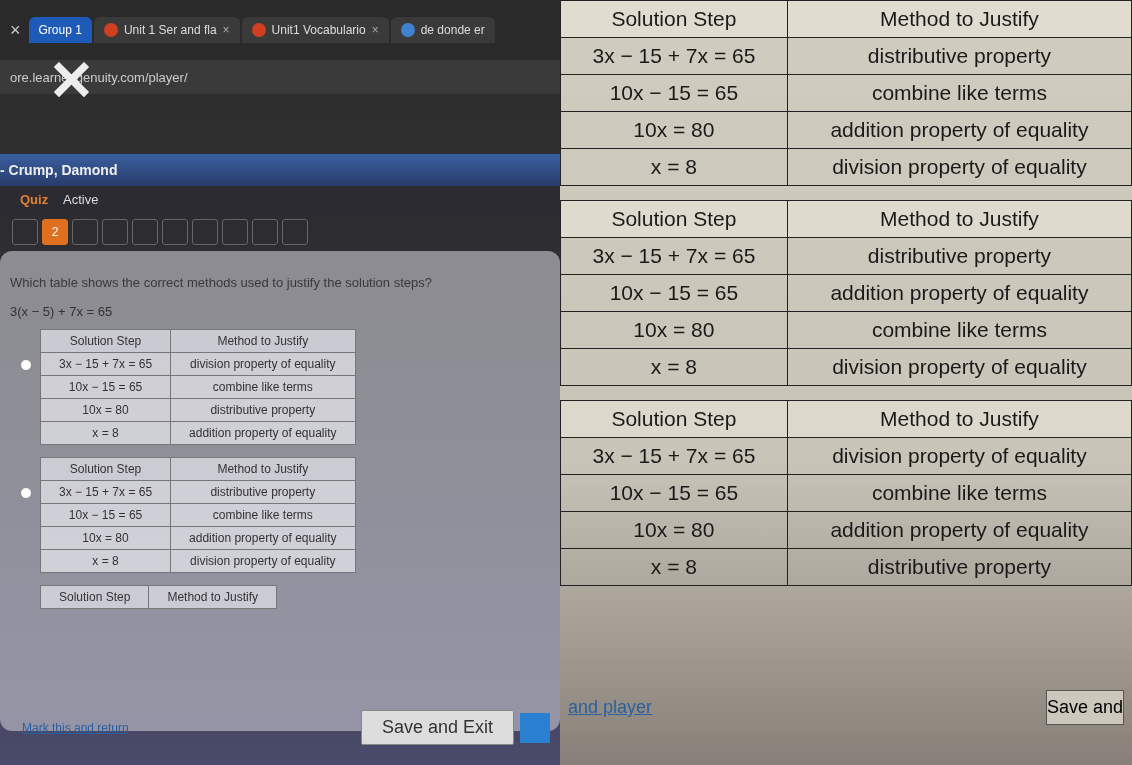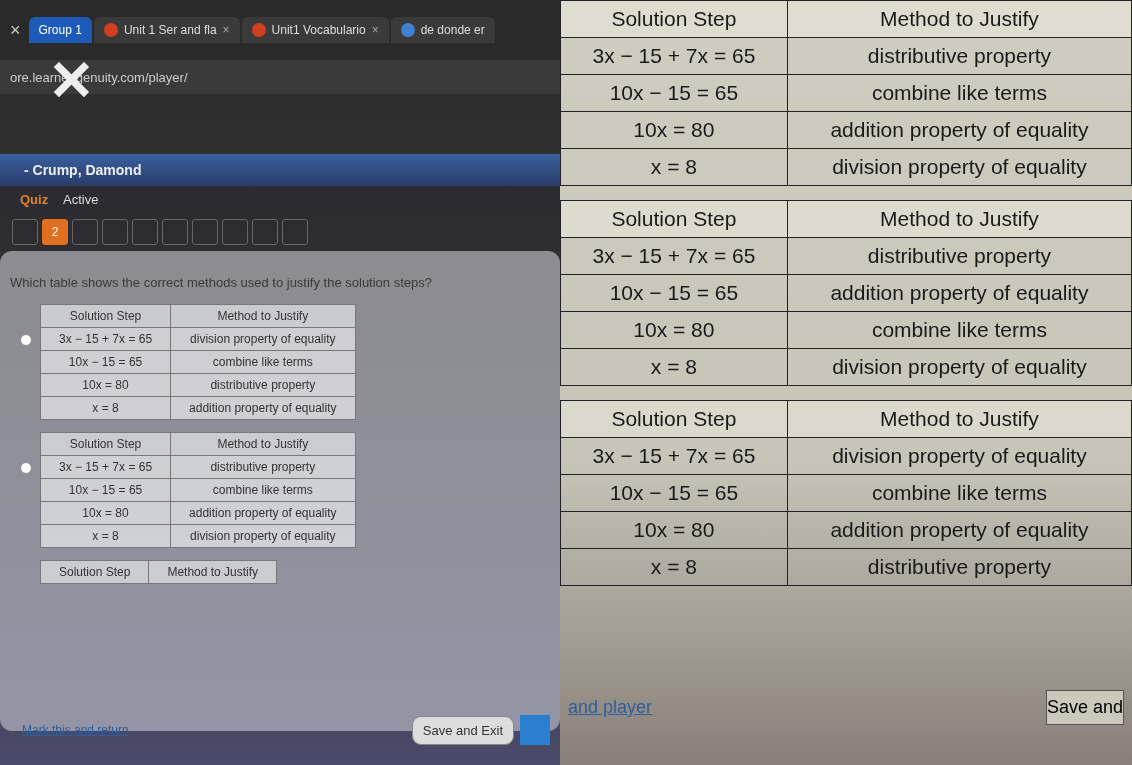--- a/index.html
+++ b/index.html
@@ -12,41 +12,41 @@
   .tab.active { background: #1e5bb8; color: #fff; }
   .tab-icon { width: 14px; height: 14px; border-radius: 50%; display: inline-block; }
   .tab-icon.red { background: #d04020; }
   .tab-icon.g { background: #4080d0; }
   .tab-close { color: #aaa; font-size: 12px; cursor: pointer; }
   
   .big-x { position: absolute; left: 48px; top: 48px; font-size: 56px; color: #eee; font-weight: bold; pointer-events: none; }
   
   .url-bar { height: 34px; background: #3a3a3a; display: flex; align-items: center; padding: 0 10px; font-size: 13px; color: #ccc; }
   
-  .header-bar { margin-top: 60px; background: linear-gradient(180deg, #3a5fa0 0%, #2a3c6a 100%); padding: 8px 24px; color: #eee; font-size: 14px; font-weight: bold; }
+  .header-bar { margin-top: 60px; background: linear-gradient(180deg, #3a5fa0 0%, #2a3c6a 100%); padding: 8px 0; color: #eee; font-size: 14px; font-weight: bold; }
   .subnav { background: rgba(40,40,50,0.6); padding: 6px 20px; font-size: 13px; color: #ddd; }
   .subnav .q { color: #e08030; font-weight: bold; margin-right: 12px; }
   .q-boxes { display: flex; gap: 4px; padding: 6px 12px; background: rgba(40,40,50,0.4); }
   .q-box { width: 26px; height: 26px; border: 1px solid #666; border-radius: 3px; display: flex; align-items: center; justify-content: center; font-size: 12px; color: #aaa; cursor: pointer; }
   .q-box.active { background: #e07020; color: #fff; border-color: #e07020; }
   
   .question-area { padding: 24px 10px; color: #333; background: rgba(200,200,210,0.6); min-height: 480px; border-radius: 12px; }
   .question-text { font-size: 13px; color: #3a3a3a; margin-bottom: 14px; }
   .equation { font-size: 13px; color: #333; margin-bottom: 10px; }
   
   .option { display: flex; align-items: flex-start; gap: 8px; margin-bottom: 12px; margin-left: 10px; }
   .radio { width: 12px; height: 12px; border: 1px solid #888; border-radius: 50%; margin-top: 30px; background: #fff; cursor: pointer; }
   
   table.sol { border-collapse: collapse; font-size: 12px; color: #333; background: rgba(250,250,255,0.6); }
   table.sol th, table.sol td { border: 1px solid #777; padding: 4px 18px; text-align: center; }
   table.sol th { background: rgba(200,200,210,0.6); font-weight: normal; }
   
   .footer-row { position: absolute; bottom: 20px; left: 22px; right: 10px; display: flex; justify-content: space-between; align-items: center; }
   .mark-link { color: #2a5fa0; font-size: 12px; text-decoration: underline; cursor: pointer; }
-  .save-btn { border: 1px solid #888; background: #ddd; color: #333; padding: 6px 10px; font-size: 13px; cursor: pointer; border-radius: 9px; }
+  .save-btn { border: 1px solid #888; background: #ddd; color: #333; padding: 6px 20px; font-size: 18px; cursor: pointer; border-radius: 2px; }
   .next-stub { width: 30px; height: 30px; background: #2a7fd0; }
   
   
   .right { width: 572px; height: 765px; background: linear-gradient(180deg, #d0ccc0 0%, #c8c4b8 60%, #888078 100%); position: relative; padding: 0; overflow: hidden; }
   .right .big-table { border-collapse: collapse; width: 100%; font-family: 'Times New Roman', serif; }
   .right .big-table th, .right .big-table td { border: 1px solid #222; padding: 6px 10px; text-align: center; font-size: 21px; color: #1a1a1a; }
   .right .big-table th { font-weight: normal; background: rgba(240,236,224,0.5); }
   .right .gap { height: 14px; }
   .right .footer-r { position: absolute; bottom: 40px; left: 8px; right: 8px; display: flex; justify-content: space-between; align-items: center; }
   .right .link-r { color: #2a5fa0; font-size: 18px; text-decoration: underline; cursor: pointer; }
@@ -96,20 +96,21 @@
     <div class="q-box"></div>
     <div class="q-box"></div>
     <div class="q-box"></div>
     <div class="q-box"></div>
     <div class="q-box"></div>
     <div class="q-box"></div>
   </div>
 
   <div class="question-area">
     <div class="question-text">Which table shows the correct methods used to justify the solution steps?</div>
+    <div class="equation">3(x − 5) + 7x = 65</div>
 
     <div class="option">
       <div class="radio"></div>
       <table class="sol">
         <tbody>
             <tr>
               <th>Solution Step</th>
               <th>Method to Justify</th>
             </tr>
         <tr>

